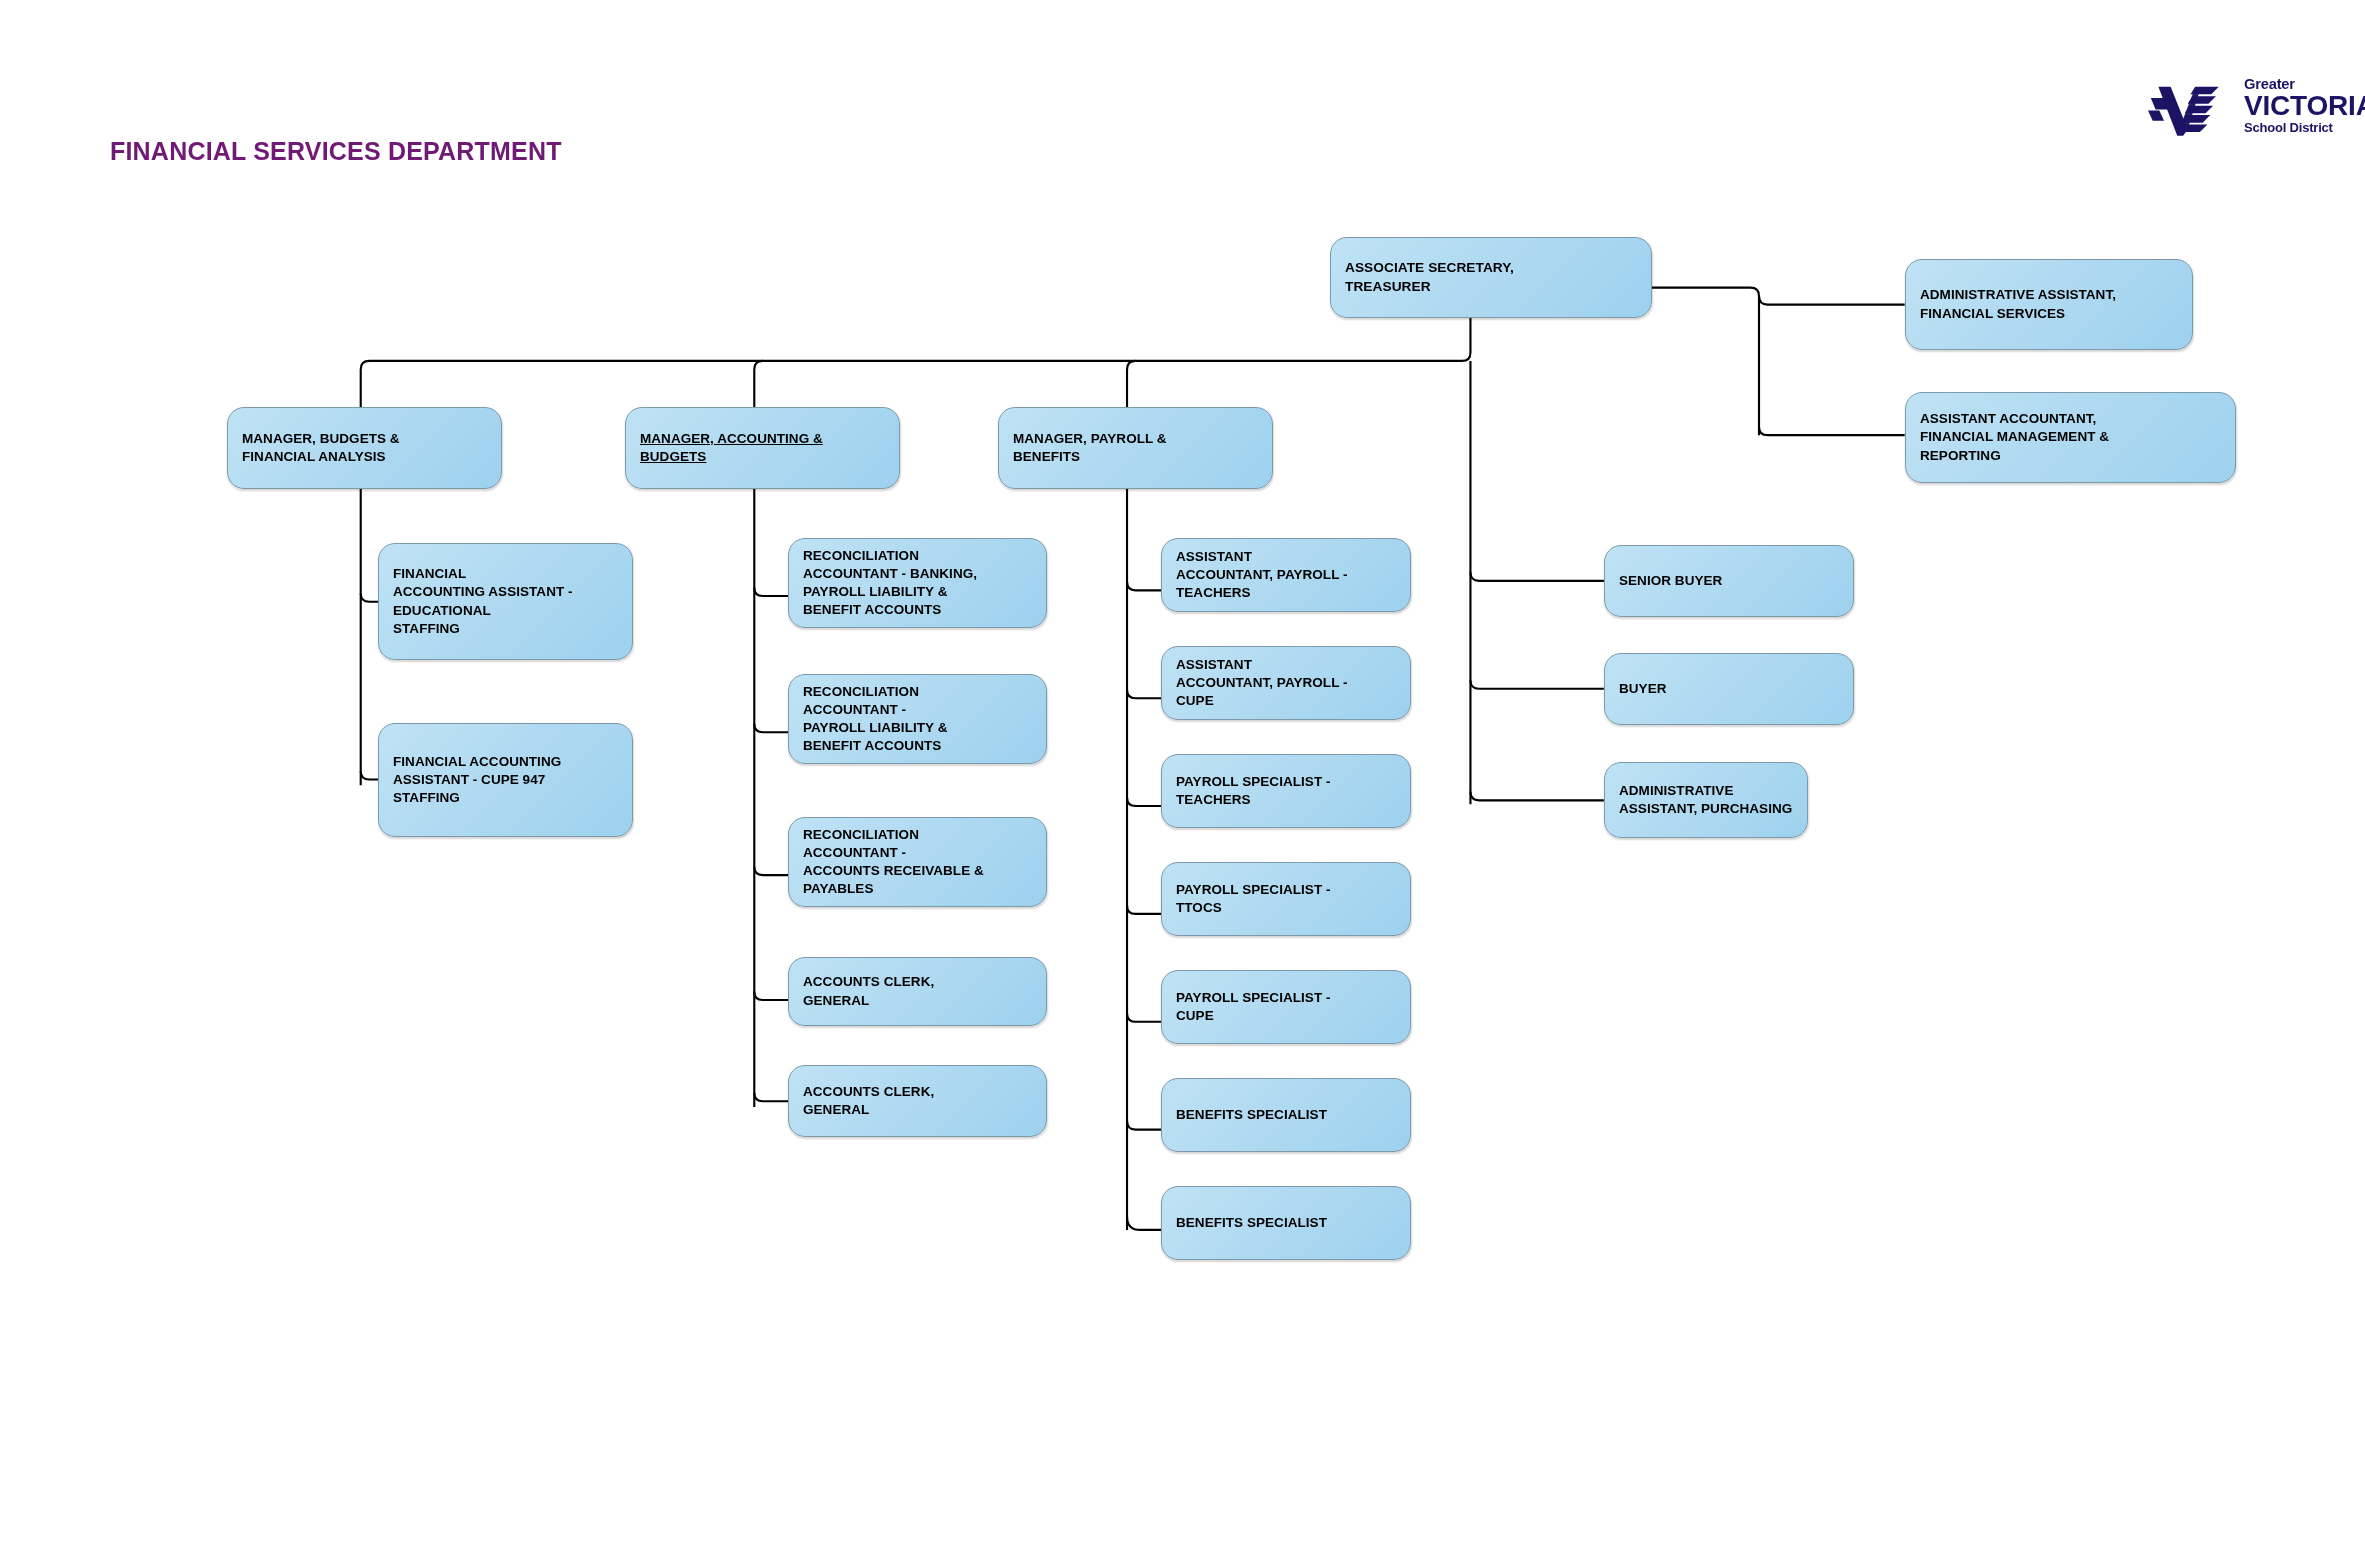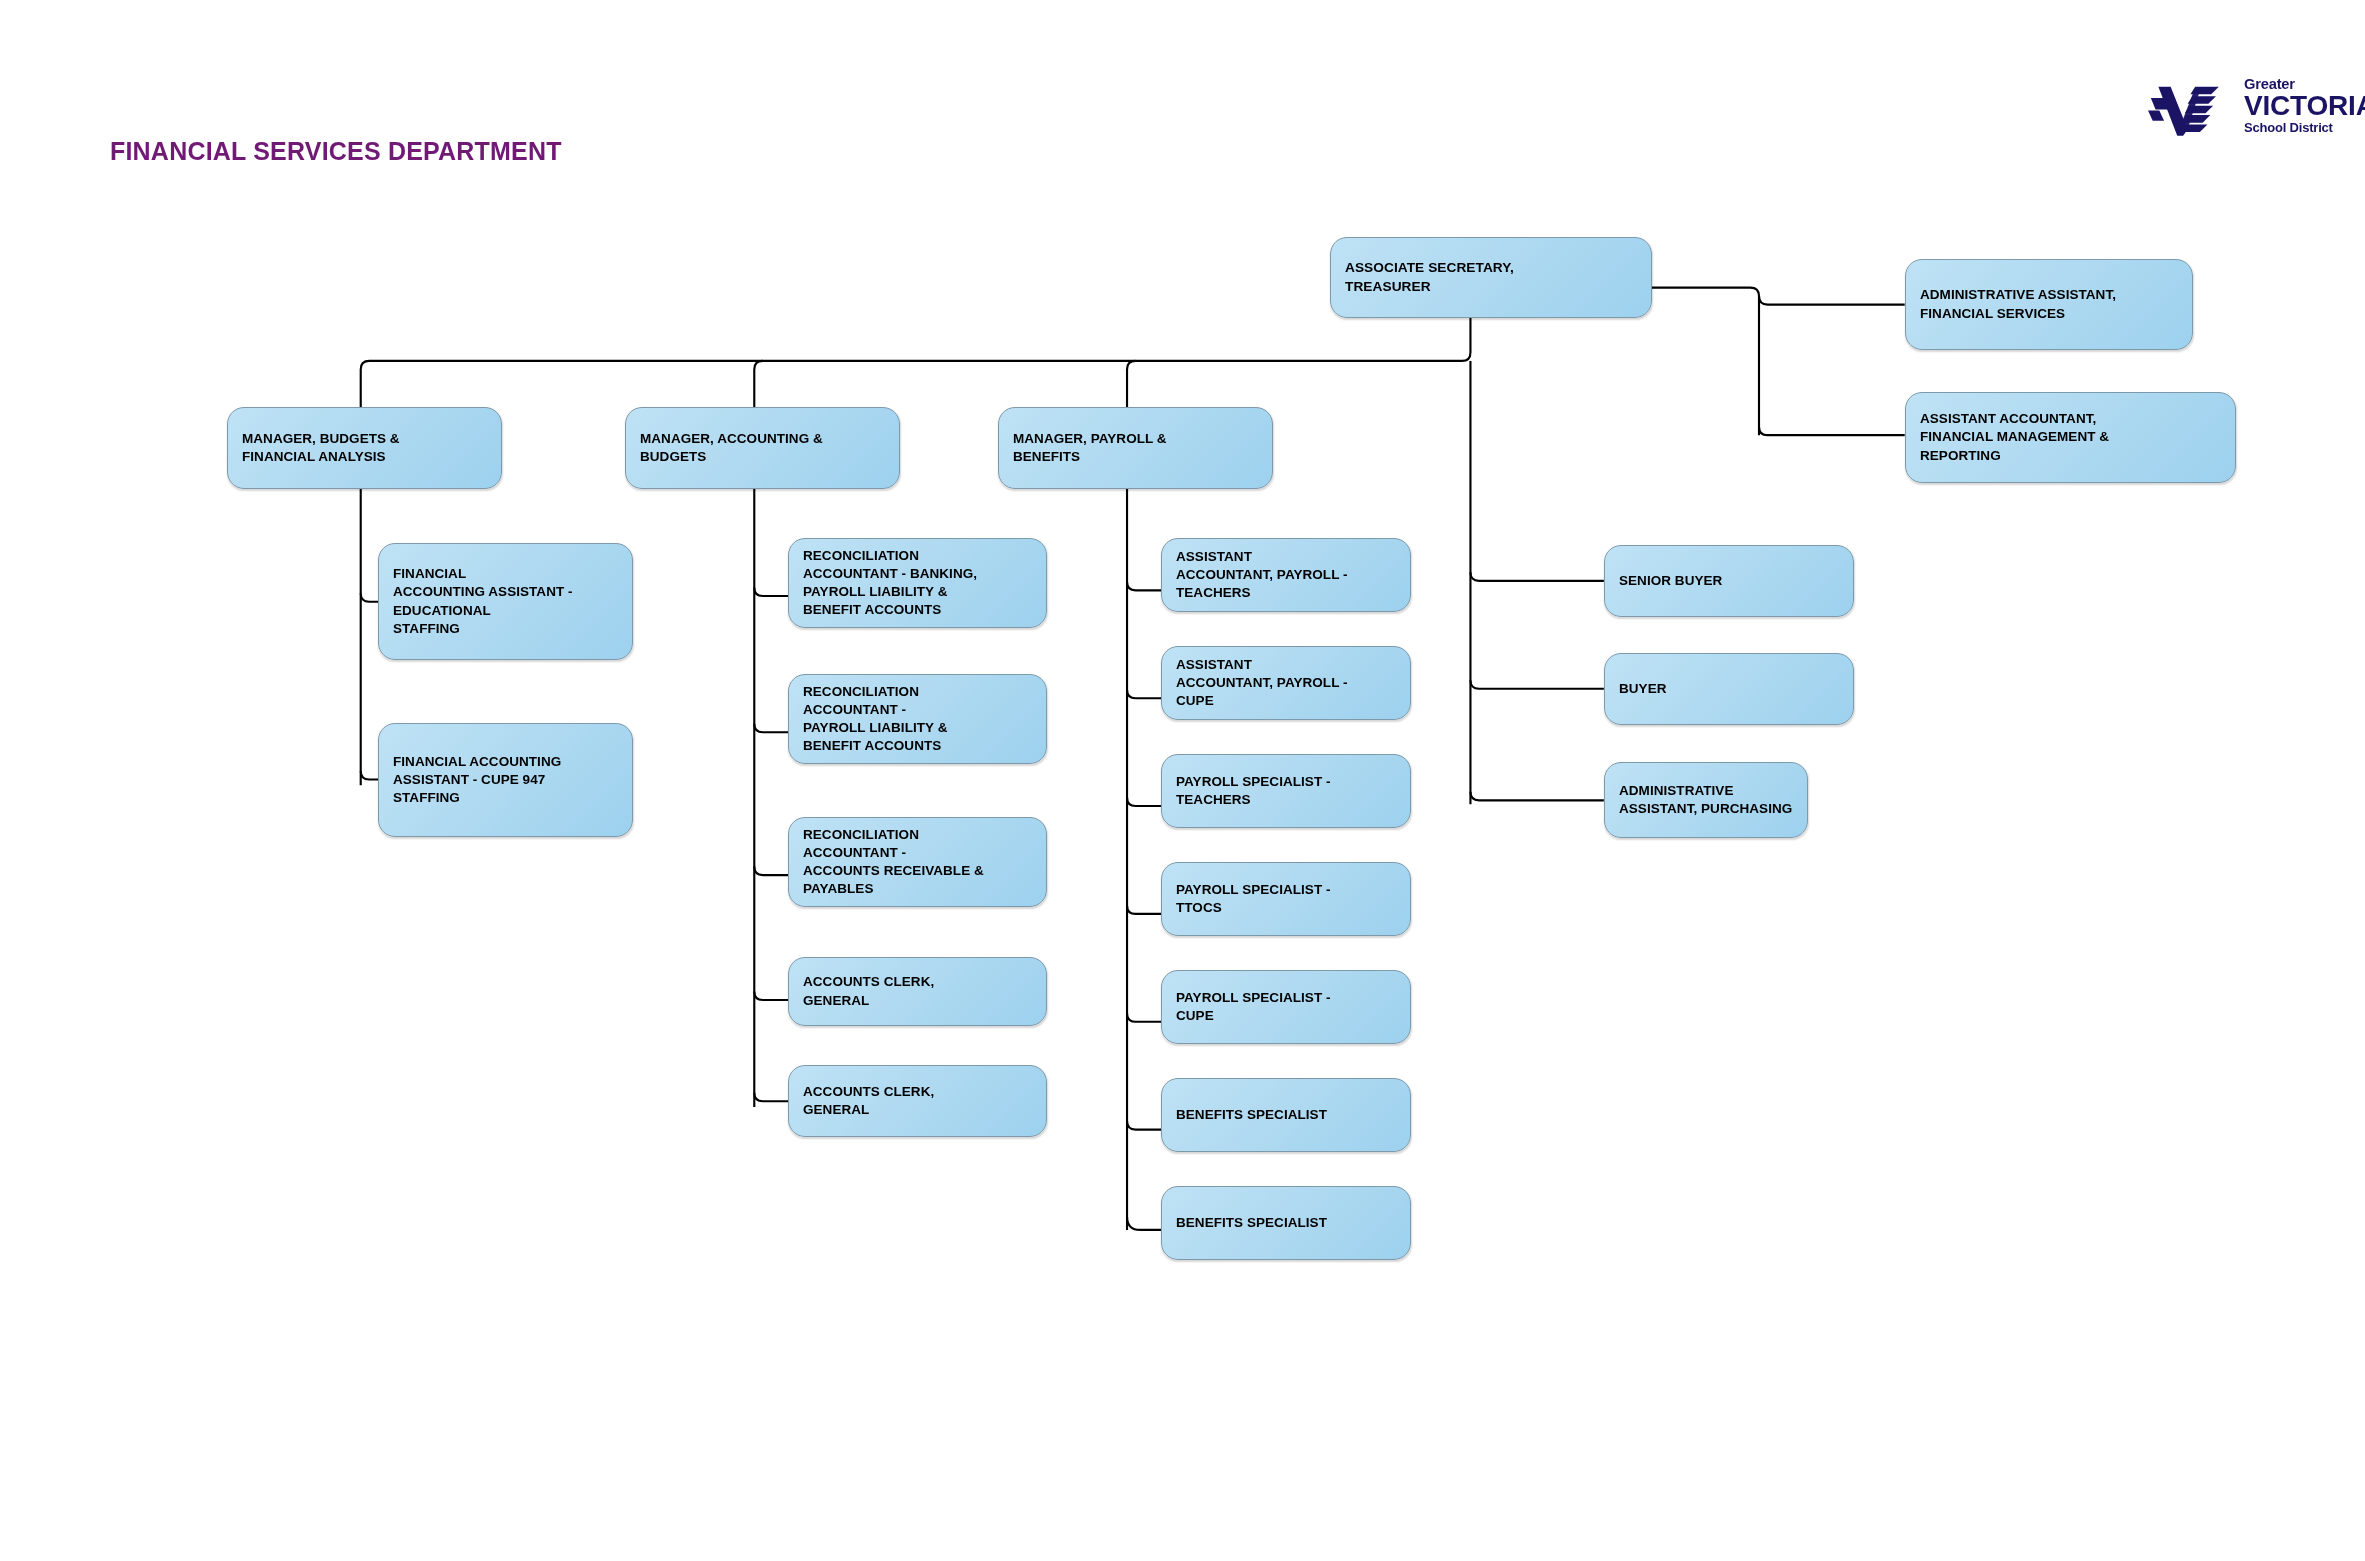--- a/index.html
+++ b/index.html
@@ -202,21 +202,21 @@
 EDUCATIONAL
 STAFFING</div>
   </div>
 
   <div class="node" style="left:378px; top:723px; width:255px; height:114px;">
     <div class="label">FINANCIAL ACCOUNTING
 ASSISTANT - CUPE 947
 STAFFING</div>
   </div>
 
-  <div class="node" style="left:625px; top:407px; width:275px; height:82px;">
+  <div class="node" style="left:625px; top:407px; width:275px; height:82px;text-decoration:underline;">
     <div class="label">MANAGER, ACCOUNTING &amp;
 BUDGETS</div>
   </div>
 
   <div class="node" style="left:788px; top:538px; width:259px; height:90px;">
     <div class="label">RECONCILIATION
 ACCOUNTANT - BANKING,
 PAYROLL LIABILITY &amp;
 BENEFIT ACCOUNTS</div>
   </div>

